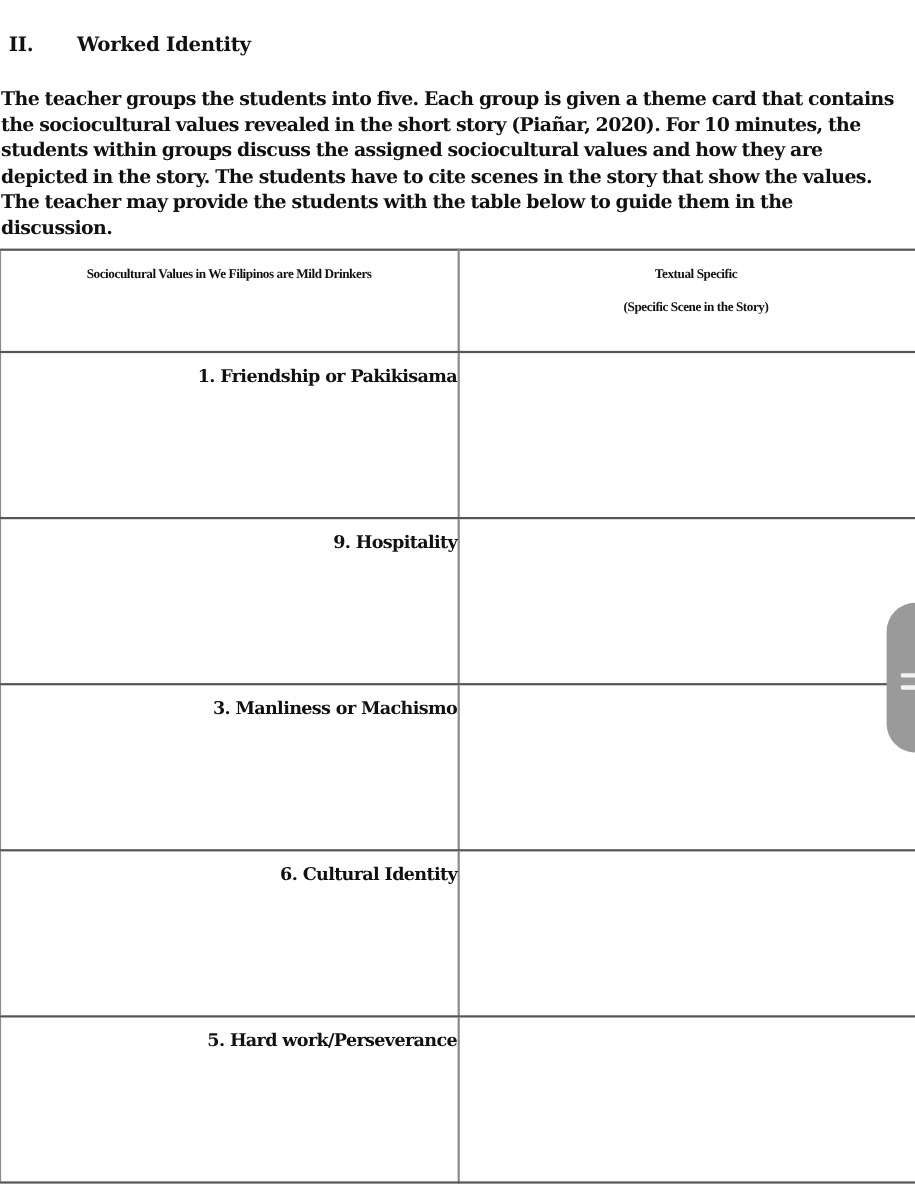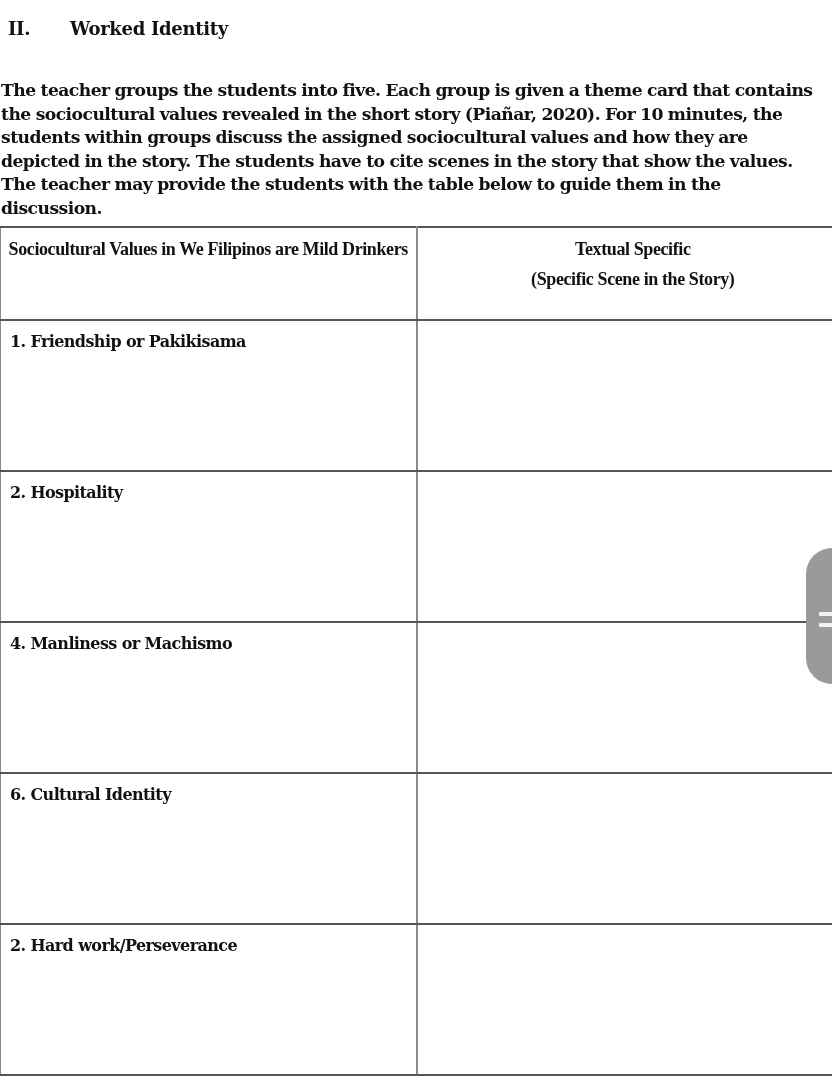--- a/index.html
+++ b/index.html
@@ -5,38 +5,38 @@
     html, body { margin: 0; padding: 0; background: #ffffff; }
     body {
       width: 832px; height: 1080px; overflow: hidden; position: relative;
       font-family: "DejaVu Serif", "Liberation Serif", serif;
       color: #111111;
     }
     .heading {
       position: absolute; left: 8px; top: 18px;
       font-weight: bold; font-size: 18px; letter-spacing: -0.3px;
     }
-    .heading .num { display: inline-block; width: 62px; }
+    .heading .num { display: inline-block; width: 62px; margin-top: 12px; }
     .intro {
       position: absolute; left: 1px; top: 79px; width: 819px;
       font-weight: bold; font-size: 17.2px; line-height: 23.6px;
       letter-spacing: -0.55px; word-spacing: -0.5px; margin: 0;
     }
     .table {
       position: absolute; left: 0; top: 226px; width: 850px;
       border-collapse: collapse; table-layout: fixed;
       font-family: "Liberation Serif", "DejaVu Serif", serif;
     }
     .table td, .table th {
       border-top: 2px solid #555; border-bottom: 2px solid #555;
       border-left: 1px solid #8a8a8a; border-right: 2px solid #8a8a8a;
-      vertical-align: top; padding: 0;
+      vertical-align: top; padding: 0; text-align: right;
     }
     .table th {
-      height: 82px; font-weight: bold; font-size: 18px;
+      height: 82px; font-weight: bold; font-size: 12px;
       letter-spacing: -0.4px; text-align: center; line-height: 24px;
       padding-top: 9px;
     }
     .col1 { width: 416px; }
     .th-right .sub { display: block; margin-top: 6px; }
     .table td {
       height: 149px; font-family: "DejaVu Serif", serif; font-weight: bold;
       font-size: 16px; letter-spacing: -0.6px;
     }
     .table td .label { display: block; padding: 11px 0 0 9px; }
@@ -76,39 +76,39 @@
     </th>
   </tr>
   <tr>
     <td>
           <span class="label">1.  Friendship or Pakikisama</span>
         </td>
     <td><span></span></td>
   </tr>
   <tr>
     <td>
-          <span class="label">2. Hospitality</span>
+          <span class="label">9. Hospitality</span>
         </td>
     <td><span></span></td>
   </tr>
   <tr>
     <td>
-          <span class="label">4. Manliness or Machismo</span>
+          <span class="label">3. Manliness or Machismo</span>
         </td>
     <td><span></span></td>
   </tr>
   <tr>
     <td>
           <span class="label">6. Cultural Identity</span>
         </td>
     <td><span></span></td>
   </tr>
   <tr>
     <td>
-          <span class="label">2. Hard work/Perseverance</span>
+          <span class="label">5. Hard work/Perseverance</span>
         </td>
     <td><span></span></td>
   </tr>
 </tbody>
   </table>
 
 <div class="handle">
   <span class="bar b1"></span>
   <span class="bar b2"></span>
 </div>

